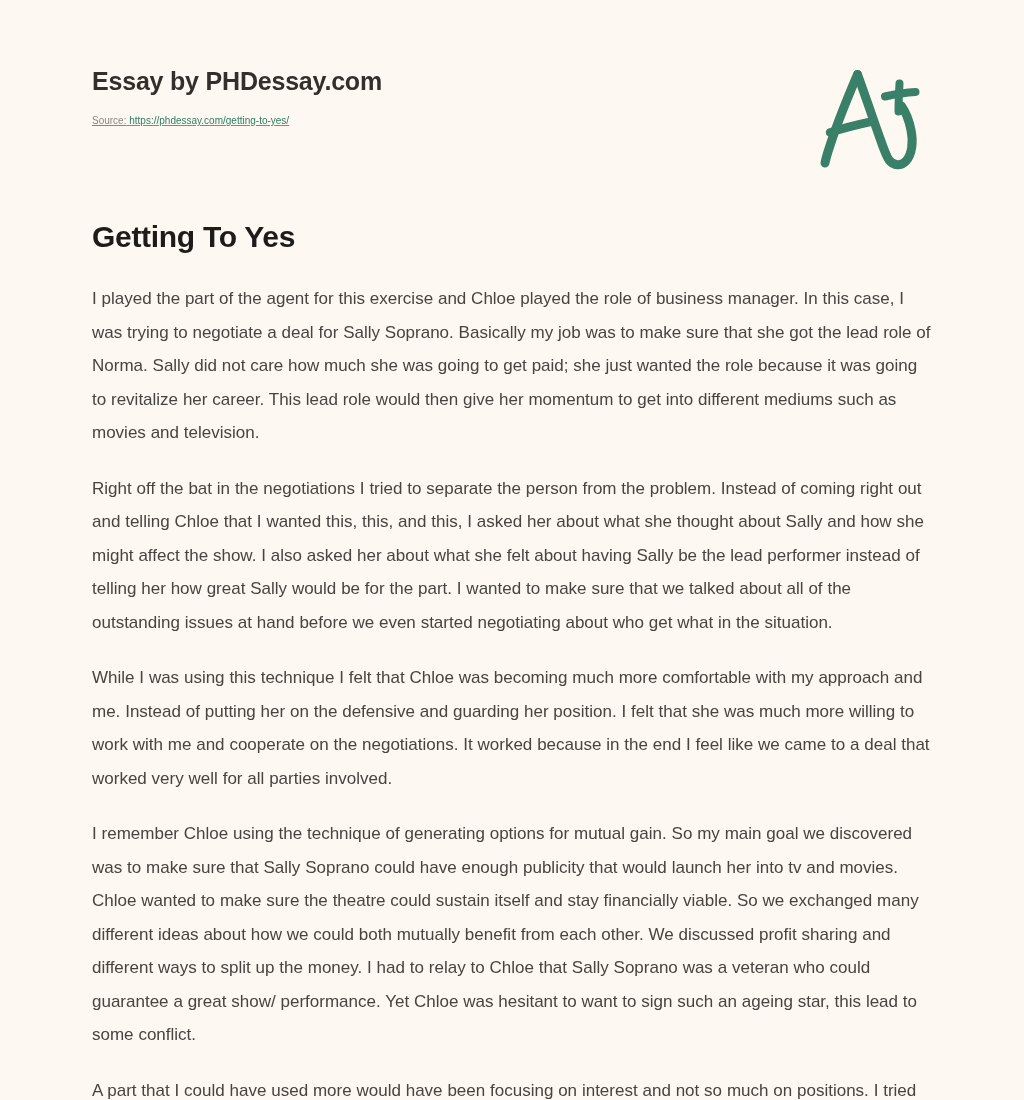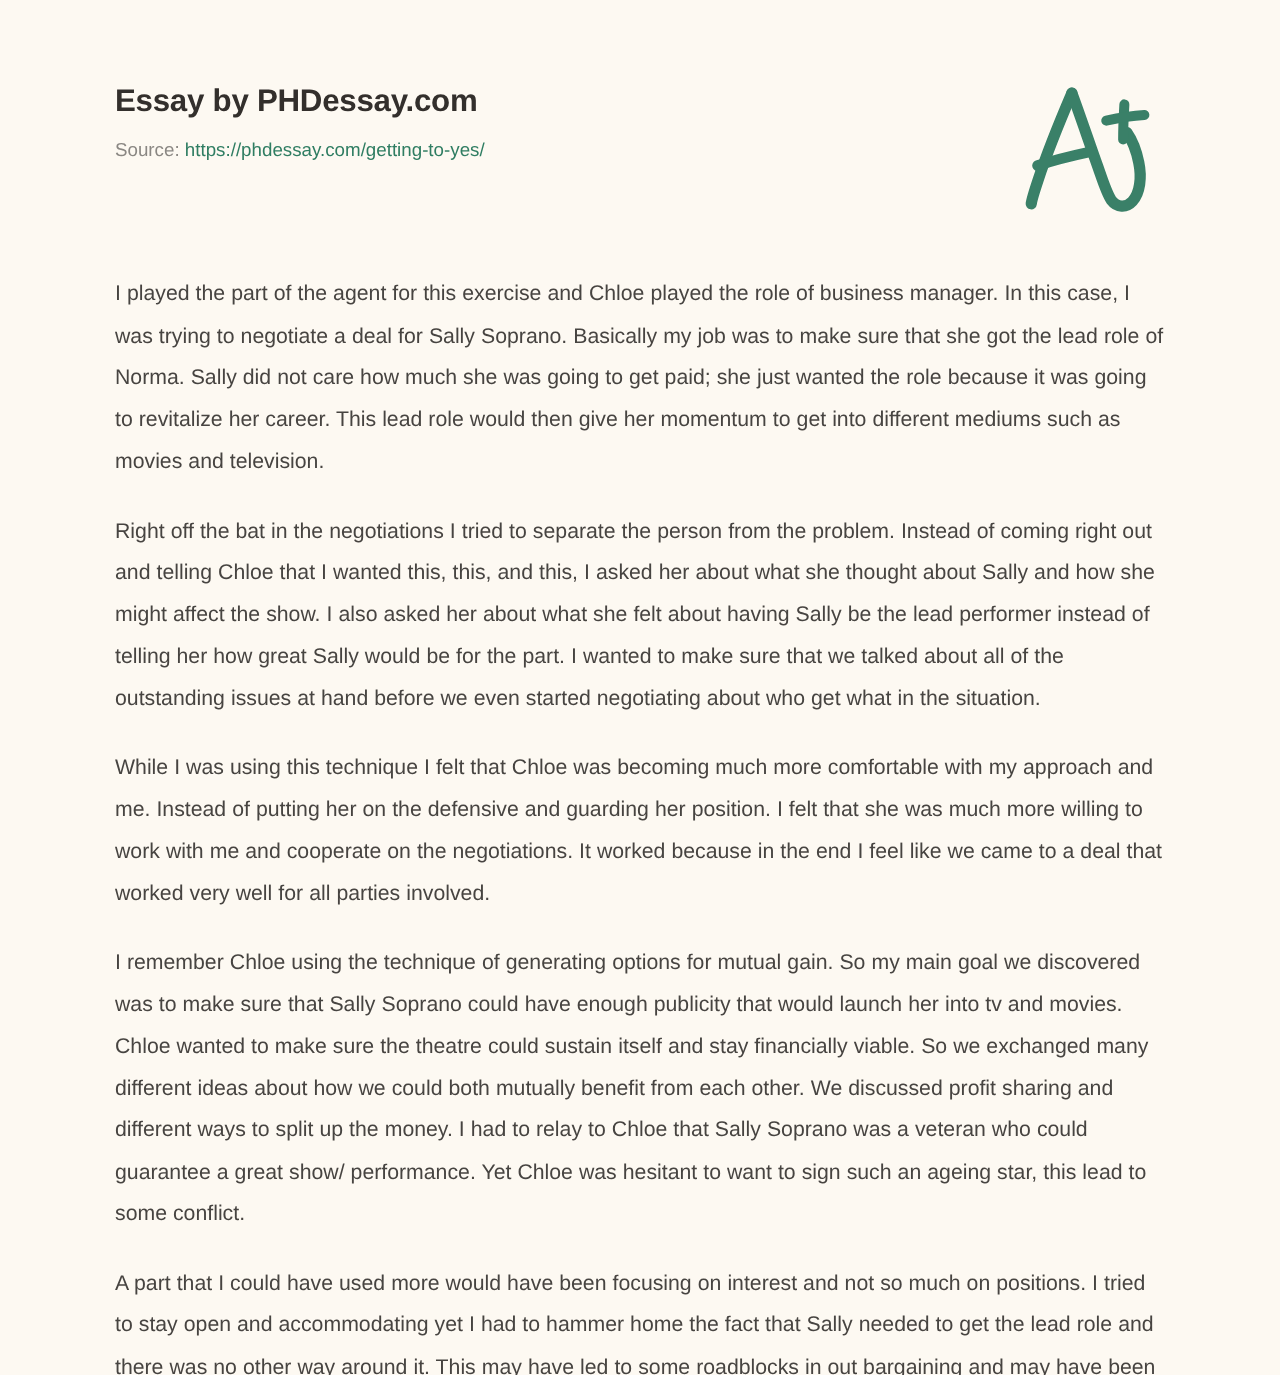--- a/index.html
+++ b/index.html
@@ -44,24 +44,25 @@
     font-size: 25px;
     font-weight: bold;
     color: #332f2c;
     letter-spacing: -0.2px;
     line-height: 30px;
     white-space: nowrap;
   }
 
   .source-line {
     margin-top: 15px;
-    font-size: 15px;
+    font-size: 10px;
     line-height: 20px;
     color: #8a8783;
     white-space: nowrap;
+    text-decoration: underline;
   }
 
   .source-label {
     color: #8a8783;
   }
 
   .source-url {
     color: #2f7d62;
     text-decoration: none;
   }
@@ -142,20 +143,21 @@
 
           <path d="M73 30.5 C82 28.5, 94 26.5, 103.5 26" stroke-width="8"></path>
         </g>
       </svg>
     </div>
 
   </div>
 
   <div class="article">
 
+    <h1 class="article-title">Getting To Yes</h1>
 
     <div class="body-copy">
       <p>I played the part of the agent for this exercise and Chloe played the role of business manager. In this case, I was trying to negotiate a deal for Sally Soprano. Basically my job was to make sure that she got the lead role of Norma. Sally did not care how much she was going to get paid; she just wanted the role because it was going to revitalize her career. This lead role would then give her momentum to get into different mediums such as movies and television.</p>
       <p>Right off the bat in the negotiations I tried to separate the person from the problem. Instead of coming right out and telling Chloe that I wanted this, this, and this, I asked her about what she thought about Sally and how she might affect the show. I also asked her about what she felt about having Sally be the lead performer instead of telling her how great Sally would be for the part. I wanted to make sure that we talked about all of the outstanding issues at hand before we even started negotiating about who get what in the situation.</p>
       <p>While I was using this technique I felt that Chloe was becoming much more comfortable with my approach and me. Instead of putting her on the defensive and guarding her position. I felt that she was much more willing to work with me and cooperate on the negotiations. It worked because in the end I feel like we came to a deal that worked very well for all parties involved.</p>
       <p>I remember Chloe using the technique of generating options for mutual gain. So my main goal we discovered was to make sure that Sally Soprano could have enough publicity that would launch her into tv and movies. Chloe wanted to make sure the theatre could sustain itself and stay financially viable. So we exchanged many different ideas about how we could both mutually benefit from each other. We discussed profit sharing and different ways to split up the money. I had to relay to Chloe that Sally Soprano was a veteran who could guarantee a great show/ performance. Yet Chloe was hesitant to want to sign such an ageing star, this lead to some conflict.</p>
       <p>A part that I could have used more would have been focusing on interest and not so much on positions. I tried to stay open and accommodating yet I had to hammer home the fact that Sally needed to get the lead role and there was no other way around it. This may have led to some roadblocks in out bargaining and may have been a poor choice on my part. Yet in the end we decided on Sally would get the main part for 18,000 and would be guaranteed three additional shows in the future to ensure that she got the kind of exposure that she wanted.</p>
 
     </div>
 

